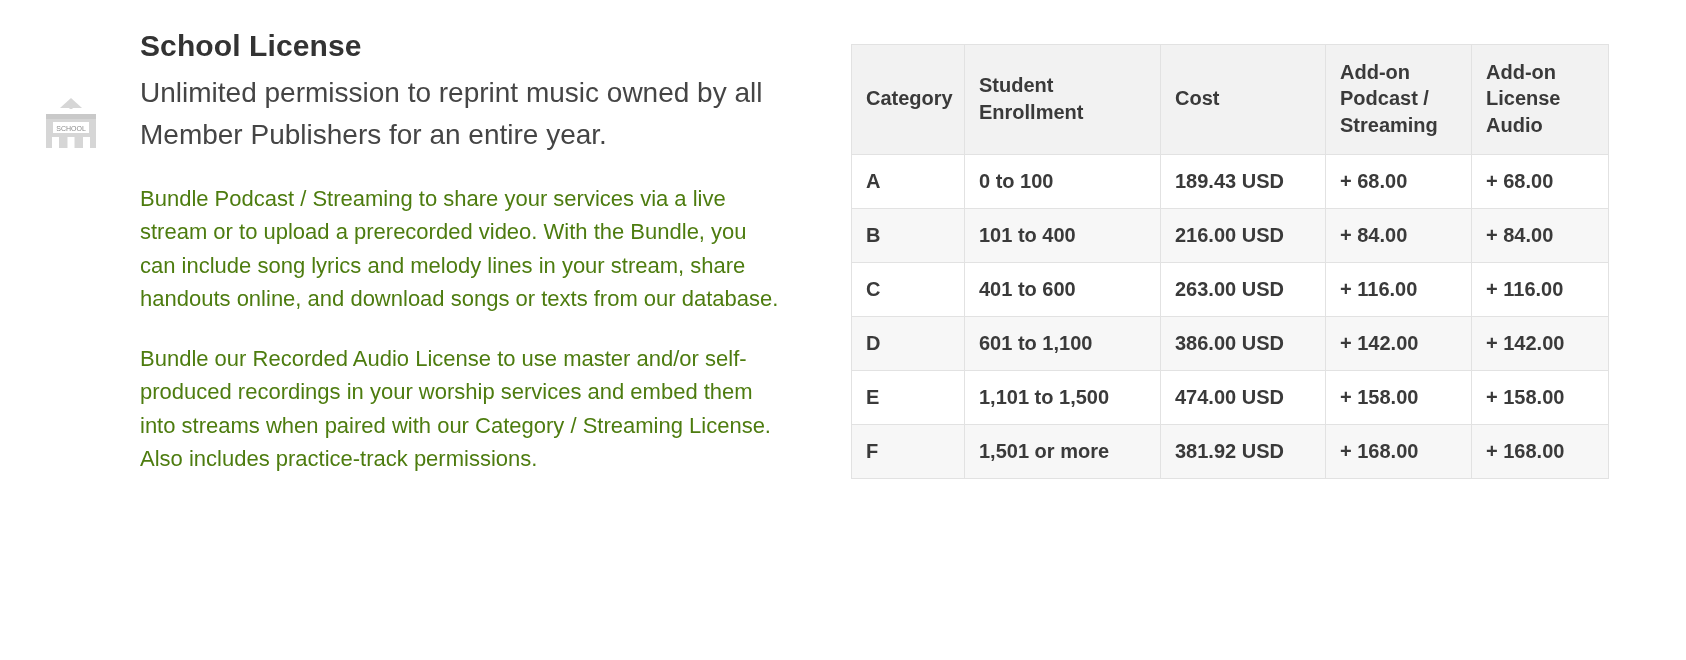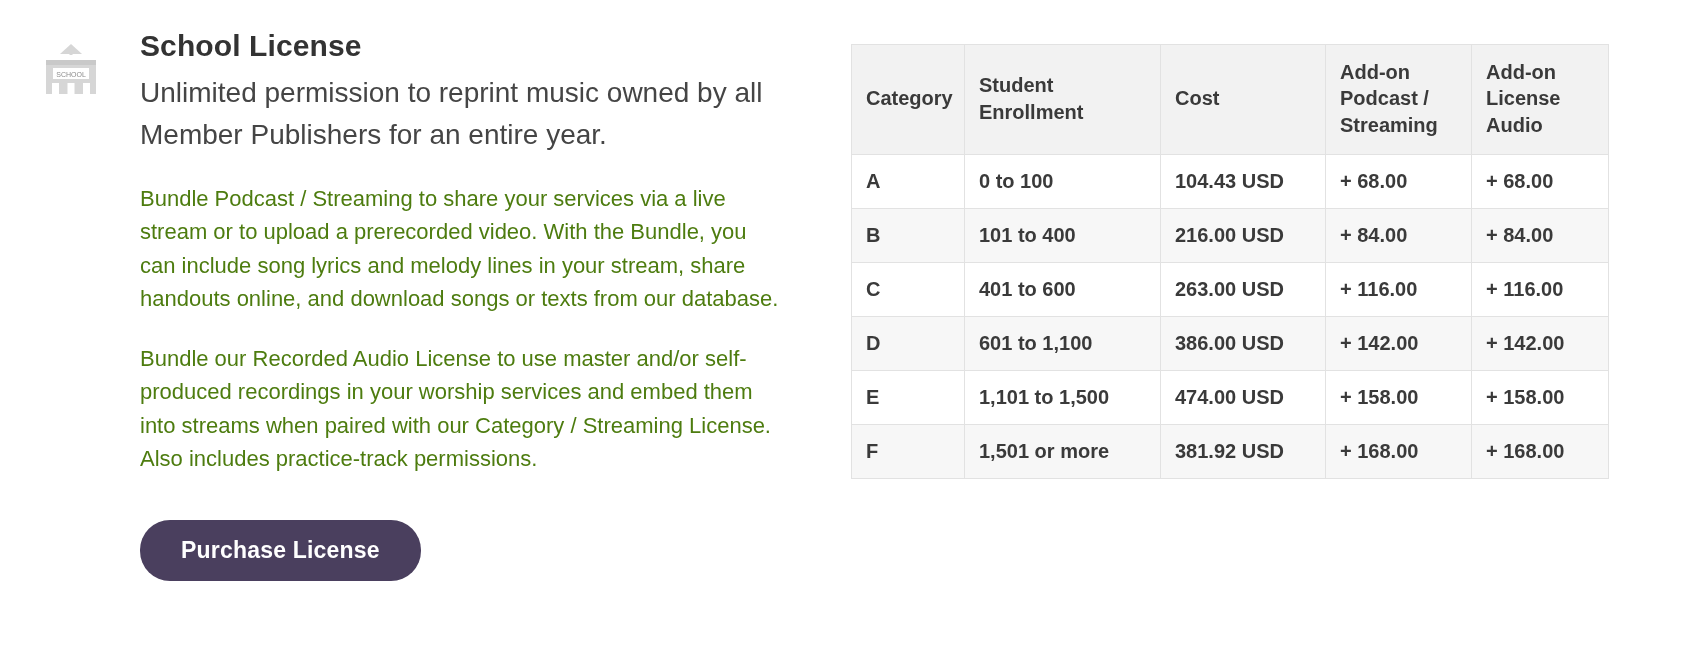--- a/index.html
+++ b/index.html
@@ -22,21 +22,21 @@
   }
   
   .left-col {
     position: absolute;
     left: 40px;
     top: 28px;
     width: 780px;
   }
   .title-row {
     display: flex;
-    align-items: flex-start;
+    align-items: flex-end;
   }
   .school-icon {
     width: 62px;
     height: 62px;
     flex: 0 0 62px;
     margin-top: 12px;
   }
   .title-block {
     margin-left: 38px;
     flex: 1 1 auto;
@@ -146,41 +146,38 @@
       </span>
       <div class="title-block">
         <h2 class="license-title">School License</h2>
         <p class="license-sub">Unlimited permission to reprint music owned by all Member Publishers for an entire year.</p>
       </div>
     </div>
 
     <p class="body-para">Bundle Podcast / Streaming to share your services via a live stream or to upload a prerecorded video. With the Bundle, you can include song lyrics and melody lines in your stream, share handouts online, and download songs or texts from our database.</p>
     <p class="body-para">Bundle our Recorded Audio License to use master and/or self-produced recordings in your worship services and embed them into streams when paired with our Category / Streaming License. Also includes practice-track permissions.</p>
 
-    <div class="purchase-wrap">
-      <button class="purchase-btn">Purchase License</button>
-    </div>
   </div>
 
   <div class="table-wrap">
     <table class="pricing">
       <thead>
         <tr>
           <th class="col-cat">Category</th>
           <th class="col-enr">Student Enrollment</th>
           <th class="col-cost">Cost</th>
           <th class="col-pod">Add-on Podcast / Streaming</th>
           <th class="col-rec">Add-on License Audio</th>
         </tr>
       </thead>
       <tbody>
         <tr>
           <td>A</td>
           <td>0 to 100</td>
-          <td>104.43 USD</td>
+          <td>189.43 USD</td>
           <td>+ 68.00</td>
           <td>+ 68.00</td>
         </tr>
         <tr>
           <td>B</td>
           <td>101 to 400</td>
           <td>216.00 USD</td>
           <td>+ 84.00</td>
           <td>+ 84.00</td>
         </tr>

